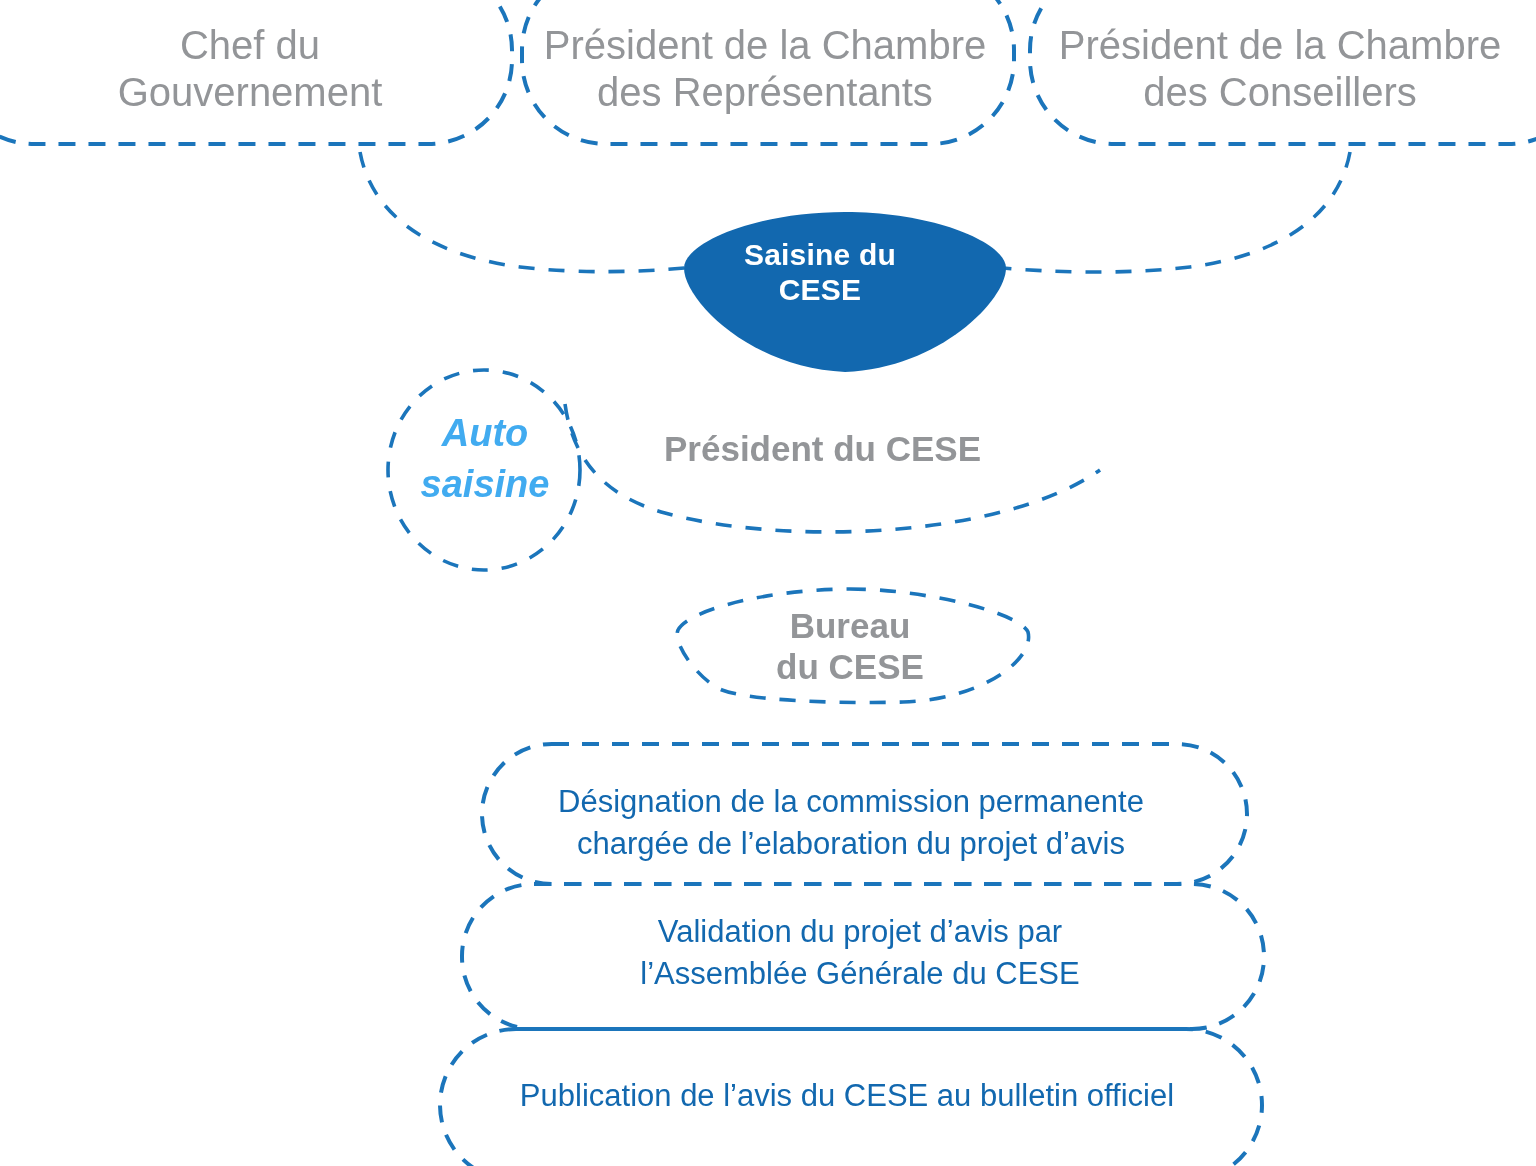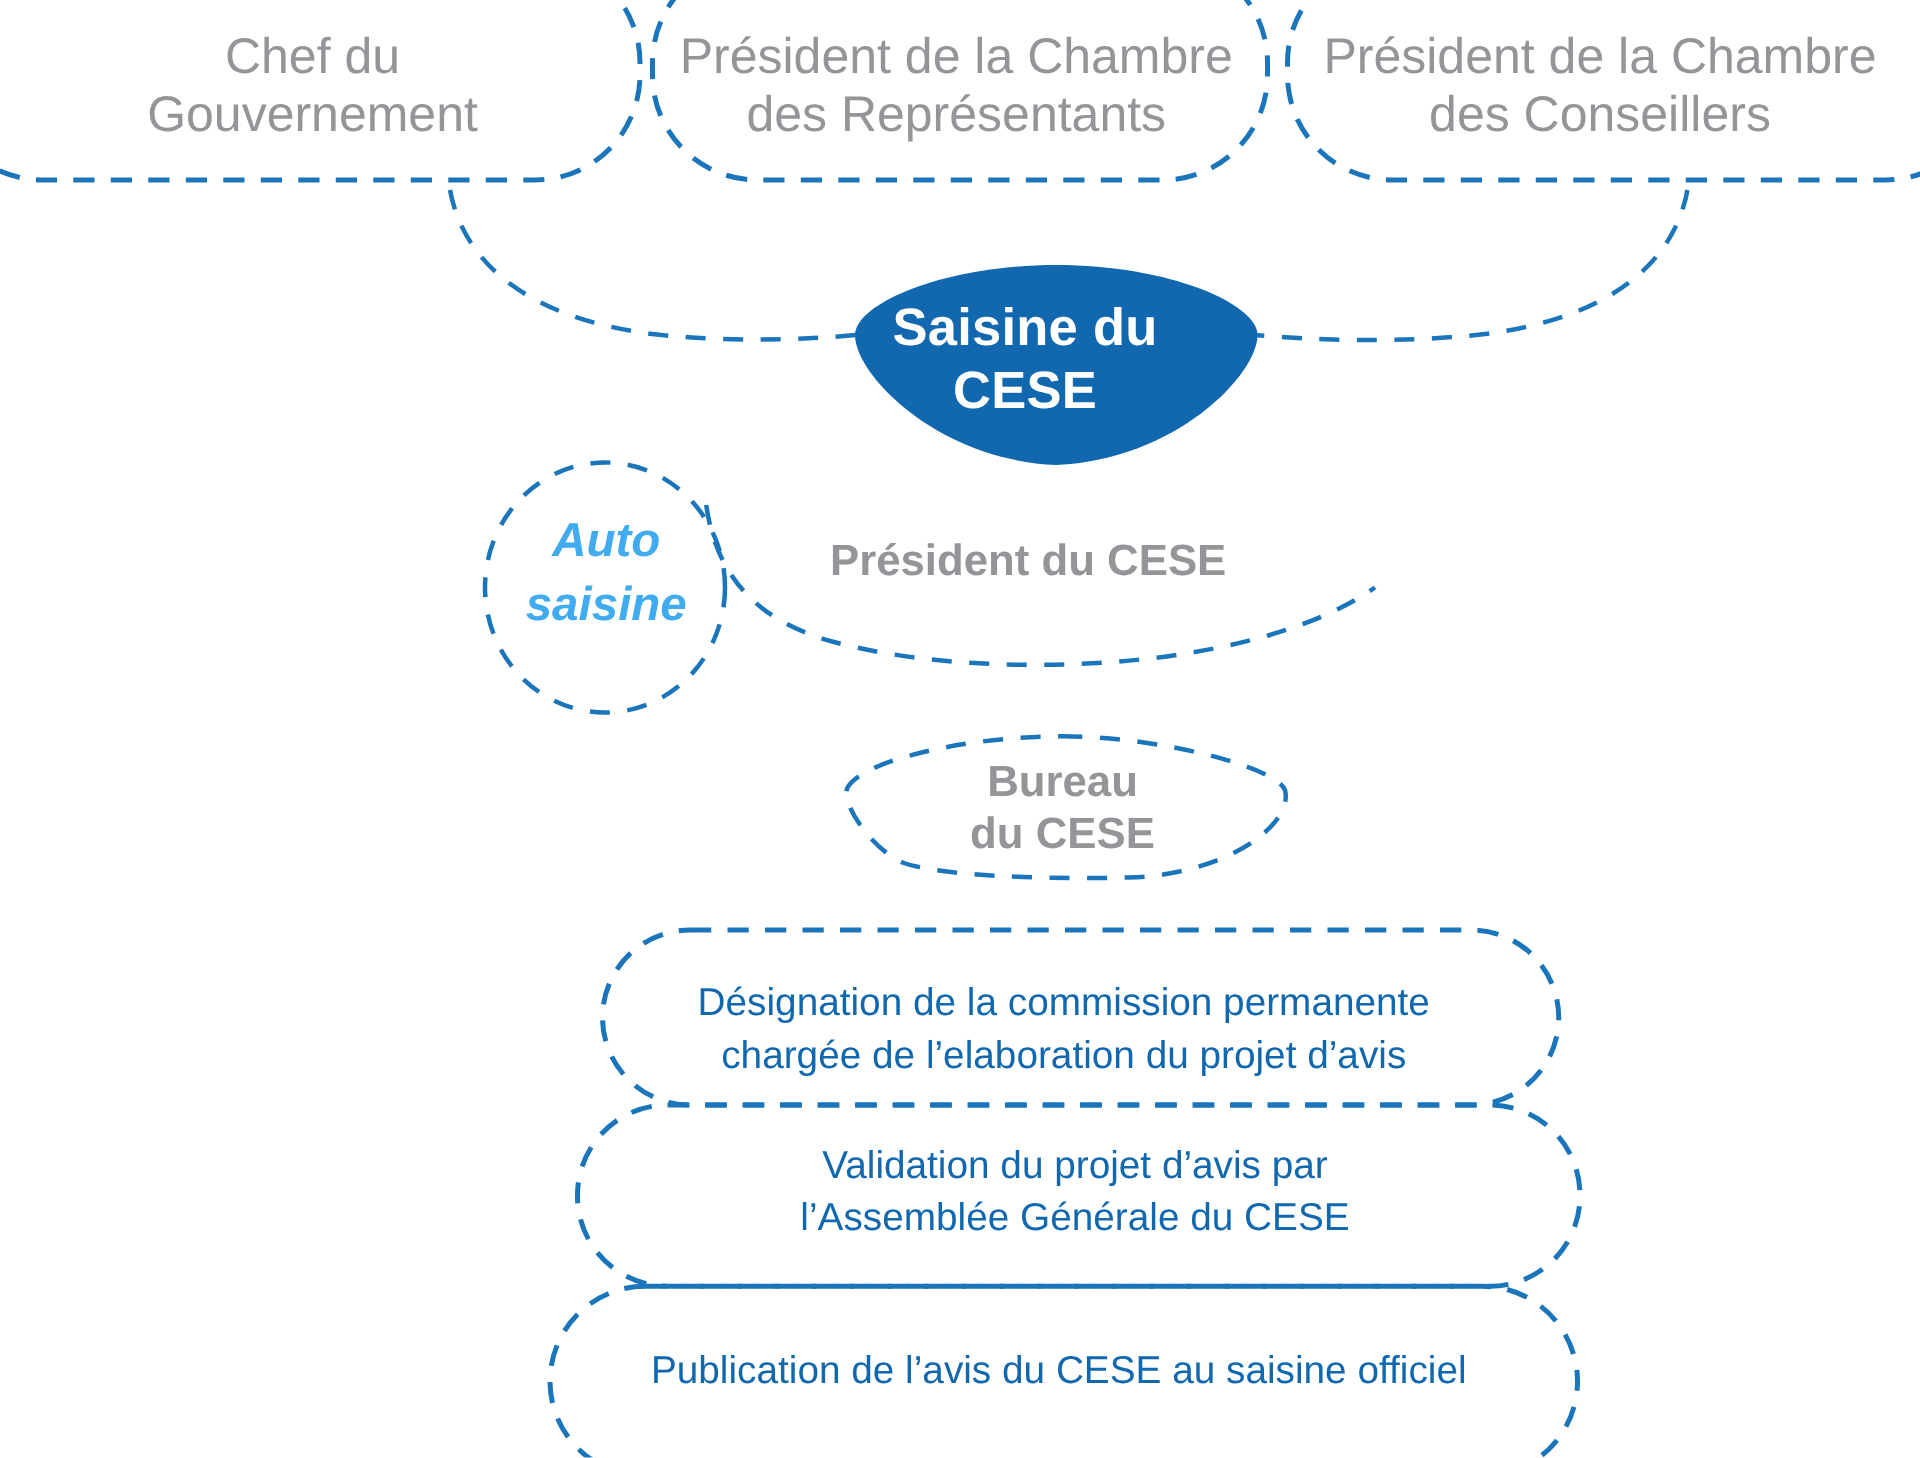--- a/index.html
+++ b/index.html
@@ -64,21 +64,21 @@
     font-size: 40px;
   }
   #label-president-chambre-conseillers {
     left: 1035px; top: 22px; width: 490px;
     font-size: 40px;
   }
 
   
   #label-saisine-du-cese {
     left: 670px; top: 237px; width: 300px;
-    font-size: 42px;
+    font-size: 30px;
     letter-spacing: 0.2px;
   }
 
   
   #label-auto-saisine {
     left: 400px; top: 408px; width: 170px;
     font-size: 38px;
     line-height: 1.35;
     font-style: italic;
   }
@@ -189,15 +189,15 @@
 
   <div class="lbl lbl-gray-bold" id="label-bureau-du-cese">Bureau
 du CESE</div>
 
   <div class="lbl lbl-darkblue" id="label-step-designation">Désignation de la commission permanente
 chargée de l’elaboration du projet d’avis</div>
 
   <div class="lbl lbl-darkblue" id="label-step-validation">Validation du projet d’avis par
 l’Assemblée Générale du CESE</div>
 
-  <div class="lbl lbl-darkblue" id="label-step-publication">Publication de l’avis du CESE au saisine officiel</div>
+  <div class="lbl lbl-darkblue" id="label-step-publication">Publication de l’avis du CESE au bulletin officiel</div>
 
 </div>
 
 </body></html>

